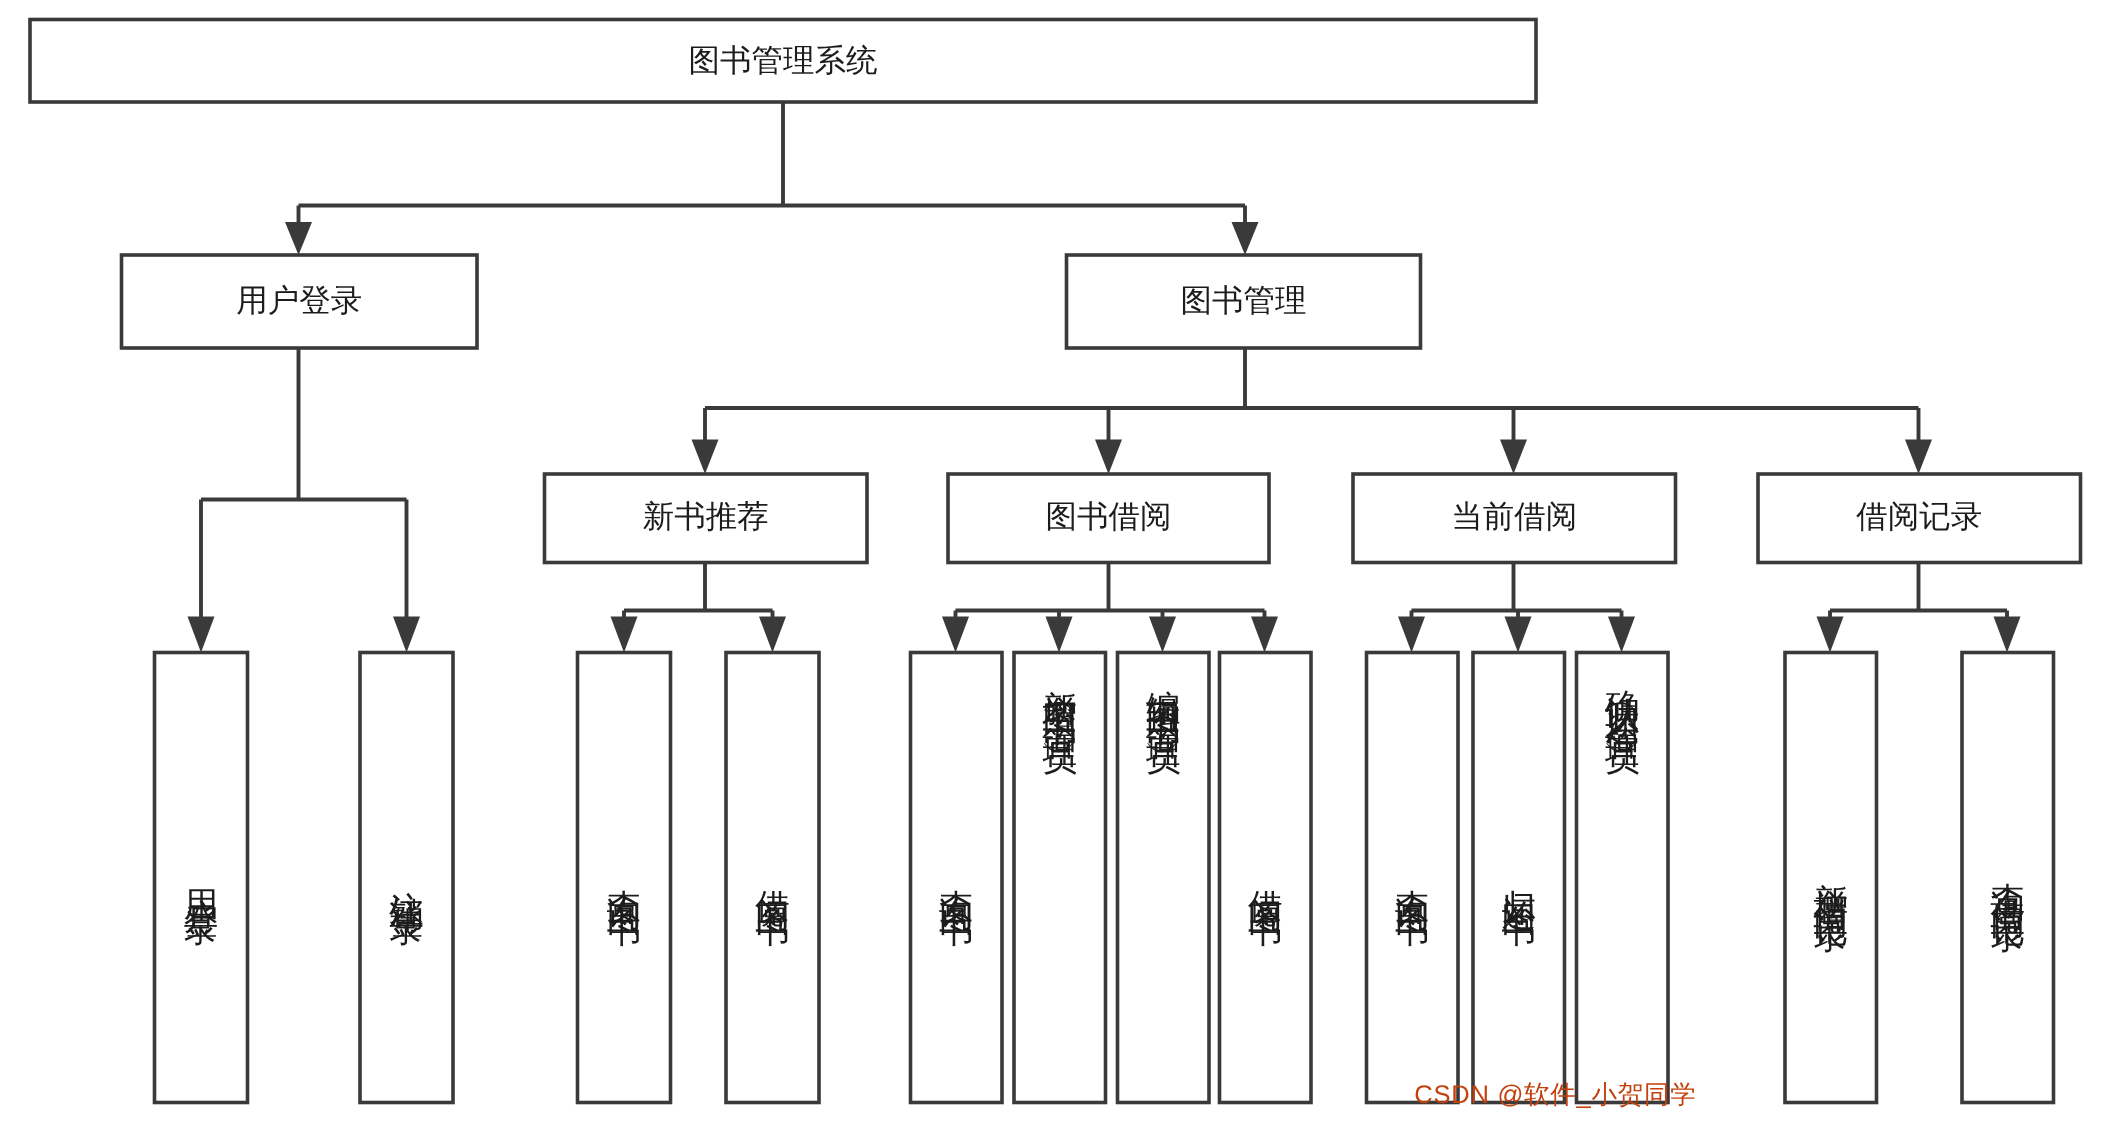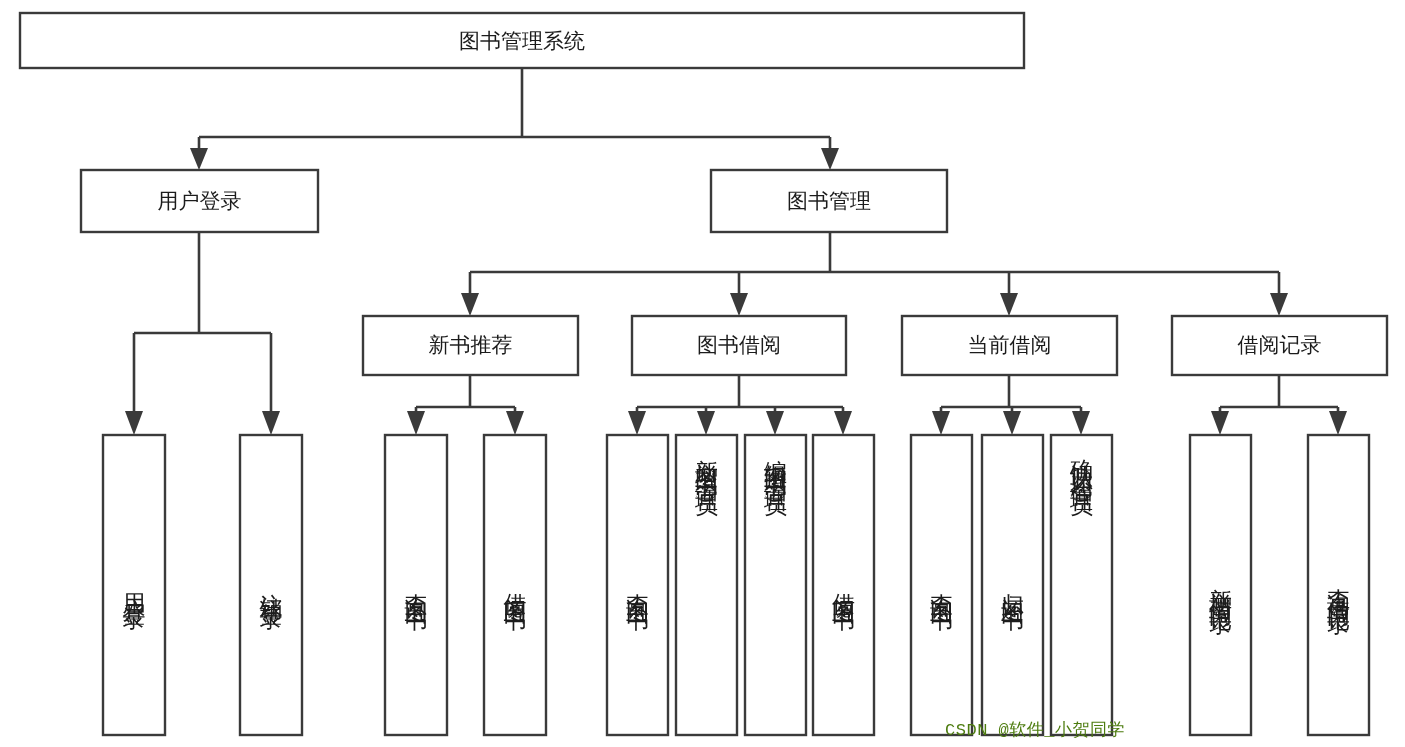--- a/index.html
+++ b/index.html
@@ -10,20 +10,21 @@
   body {
     width: 1405px;
     height: 747px;
     font-family: "Liberation Sans", "DejaVu Sans", sans-serif;
     overflow: hidden;
   }
   #diagram-root {
     position: relative;
     width: 1125px;
     height: 747px;
+    padding-left: 32px;
   }
   svg.diagram-canvas {
     position: absolute;
     top: 0;
     left: 0;
     width: 1405px;
     height: 747px;
   }
   .node-box {
     fill: #ffffff;
@@ -65,25 +66,25 @@
     font-family: "Liberation Sans", "DejaVu Sans", sans-serif;
     font-size: 23px;
     line-height: 1.0;
     letter-spacing: 5px;
     color: #1c1c1c;
     white-space: nowrap;
     text-align: center;
   }
   .watermark {
     position: absolute;
-    right: 0;
+    right: 26px;
     bottom: 6px;
-    font-family: Liberation Mono, monospace;
+    font-family: Liberation Sans, sans-serif;
     font-size: 17px;
-    color: #4d7c0f;
+    color: #c2410c;
     white-space: nowrap;
     letter-spacing: 0.5px;
   }
 </style>
 </head>
 <body>
 
 <div id="diagram-root">
 
   <svg class="diagram-canvas" viewBox="0 0 1405 747">

